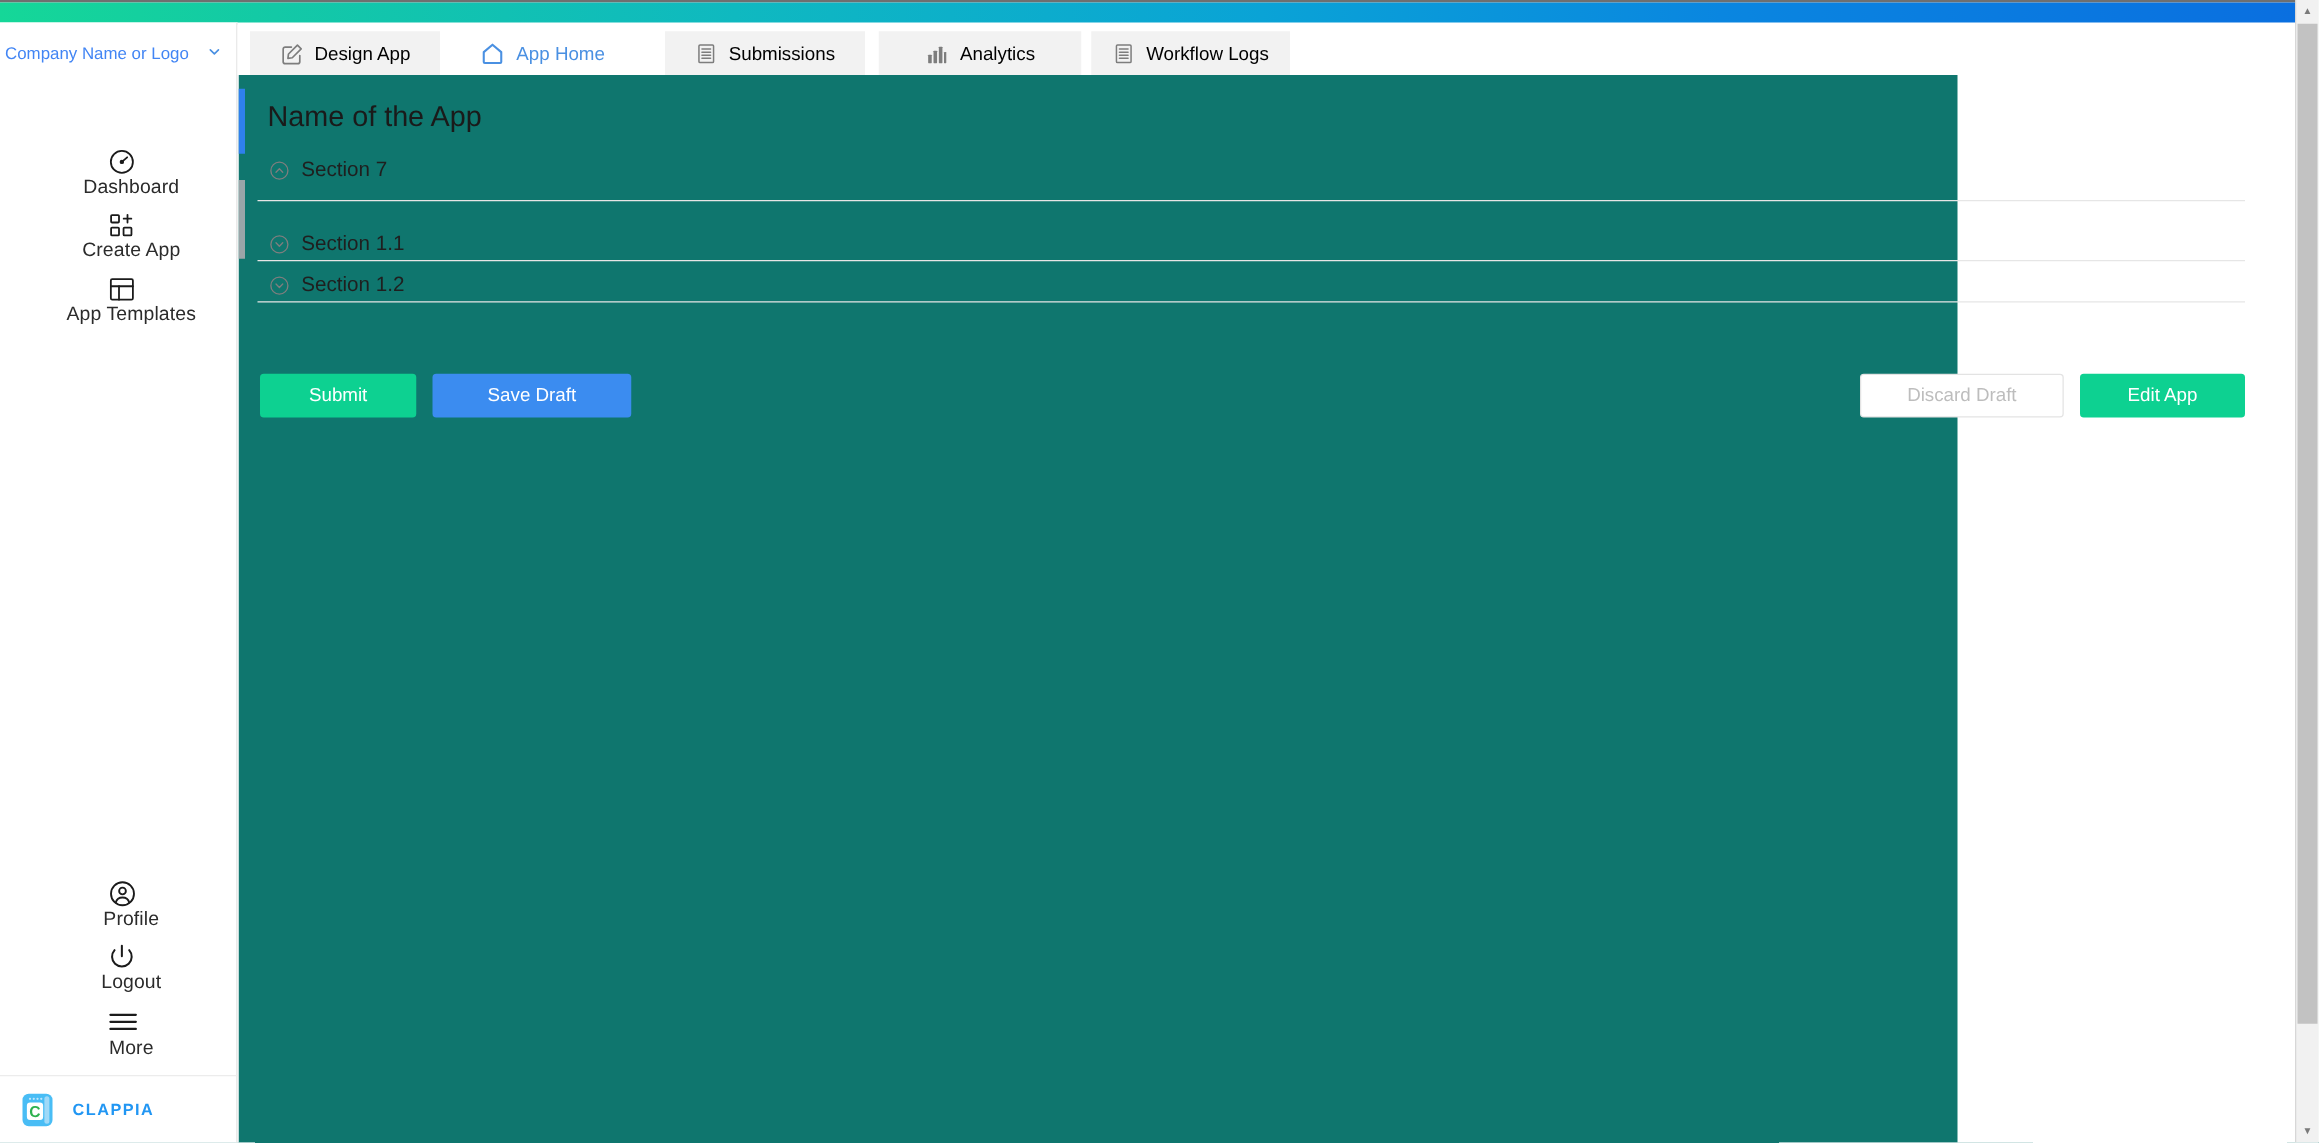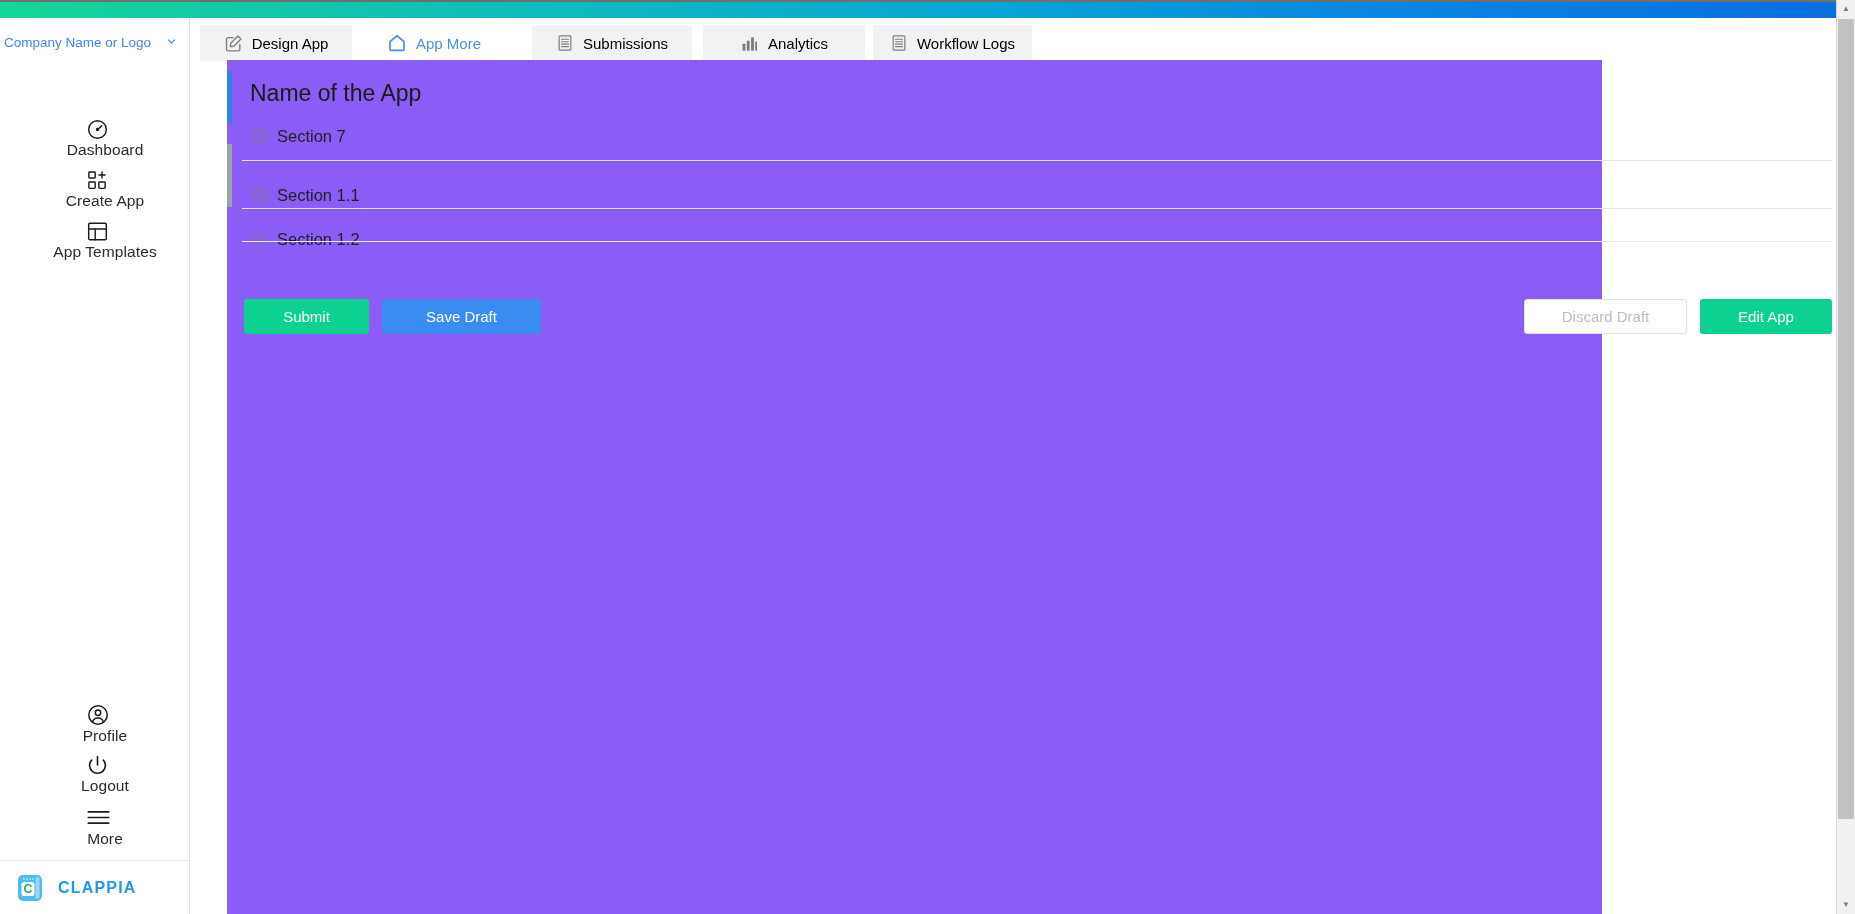--- a/index.html
+++ b/index.html
@@ -144,21 +144,21 @@
     align-items: center;
     padding-left: 14px;
     border-top: 1px solid #ececec;
   }
   .brand-logo {
     width: 32px; height: 32px;
     position: relative;
   }
   .brand-text {
     color: #2196f3;
-    font-size: 16px;
+    font-size: 13px;
     font-weight: bold;
     letter-spacing: 1.2px;
     padding-left: 12px;
   }
 
   
   .tabbar {
     position: absolute;
     top: 20px;
     left: 190px;
@@ -185,22 +185,21 @@
   }
   .tab .t-icon { display: flex; align-items: center; }
 
   
   .content {
     position: absolute;
     top: 60px;
     left: 191px;
     width: 1375px;
     height: 854px;
-    background: #8b5cf6;
-    margin-left: 36px;
+    background: #0f766e;
   }
 
   .content-scrollbar-track {
     position: absolute;
     top: 0;
     left: 0;
     width: 6px;
     height: 854px;
   }
   .accent-bar {
@@ -241,21 +240,21 @@
     width: 18px; height: 18px;
     display: flex; align-items: center; justify-content: center;
   }
   .section-row .sec-label {
     font-size: 16.5px;
     color: #1f1f1f;
   }
 
   .sec1 { top: 67px; }
   .sec11 { top: 126px; }
-  .sec12 { top: 170px; align-items: flex-end; }
+  .sec12 { top: 159px; }
 
   .divider {
     position: absolute;
     left: 15px;
     width: 1590px;
     height: 1px;
     background: #e6e6e6;
   }
   .div1 { top: 100px; }
   .div2 { top: 148px; }
@@ -428,21 +427,21 @@
       </span>
       <span>Design App</span>
     </div>
 
     <div class="tab active" style="left:170px; width:148px; background:#ffffff;">
       <span class="t-icon">
         <svg width="20" height="20" viewBox="0 0 24 24" fill="none" stroke="#4a90e2" stroke-width="2" stroke-linecap="round" stroke-linejoin="round">
           <path d="M3.6 10.4L12 3.3l8.4 7.1v9.4a1 1 0 0 1-1 1H4.6a1 1 0 0 1-1-1z"></path>
         </svg>
       </span>
-      <span>App More</span>
+      <span>App Home</span>
     </div>
 
     <div class="tab" style="left:342px; width:160px;">
       <span class="t-icon">
         <svg width="18" height="18" viewBox="0 0 24 24" fill="none" stroke="#7d7d7d" stroke-width="1.6" stroke-linecap="round" stroke-linejoin="round">
           <rect x="4.2" y="2.6" width="15.6" height="18.8" rx="1.2"></rect>
           <path d="M7.4 7h9.2M7.4 10.3h9.2M7.4 13.6h9.2M7.4 16.9h9.2"></path>
         </svg>
       </span>
       <span>Submissions</span>

